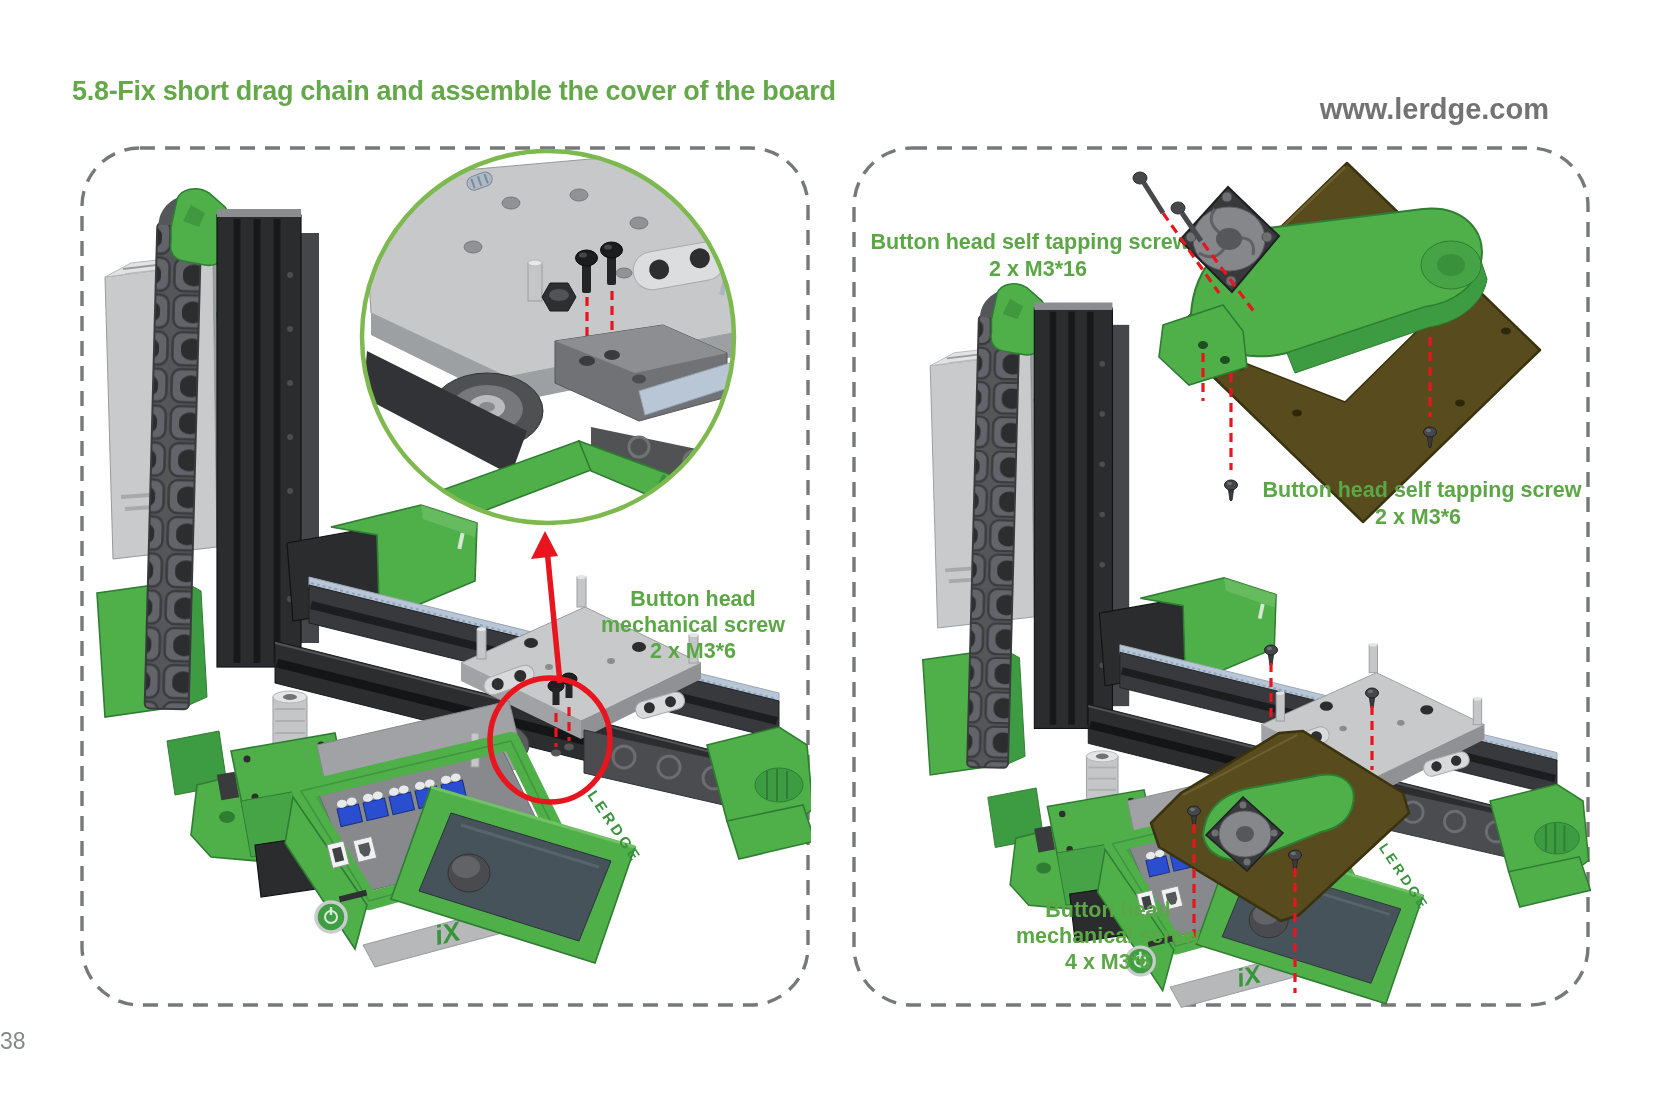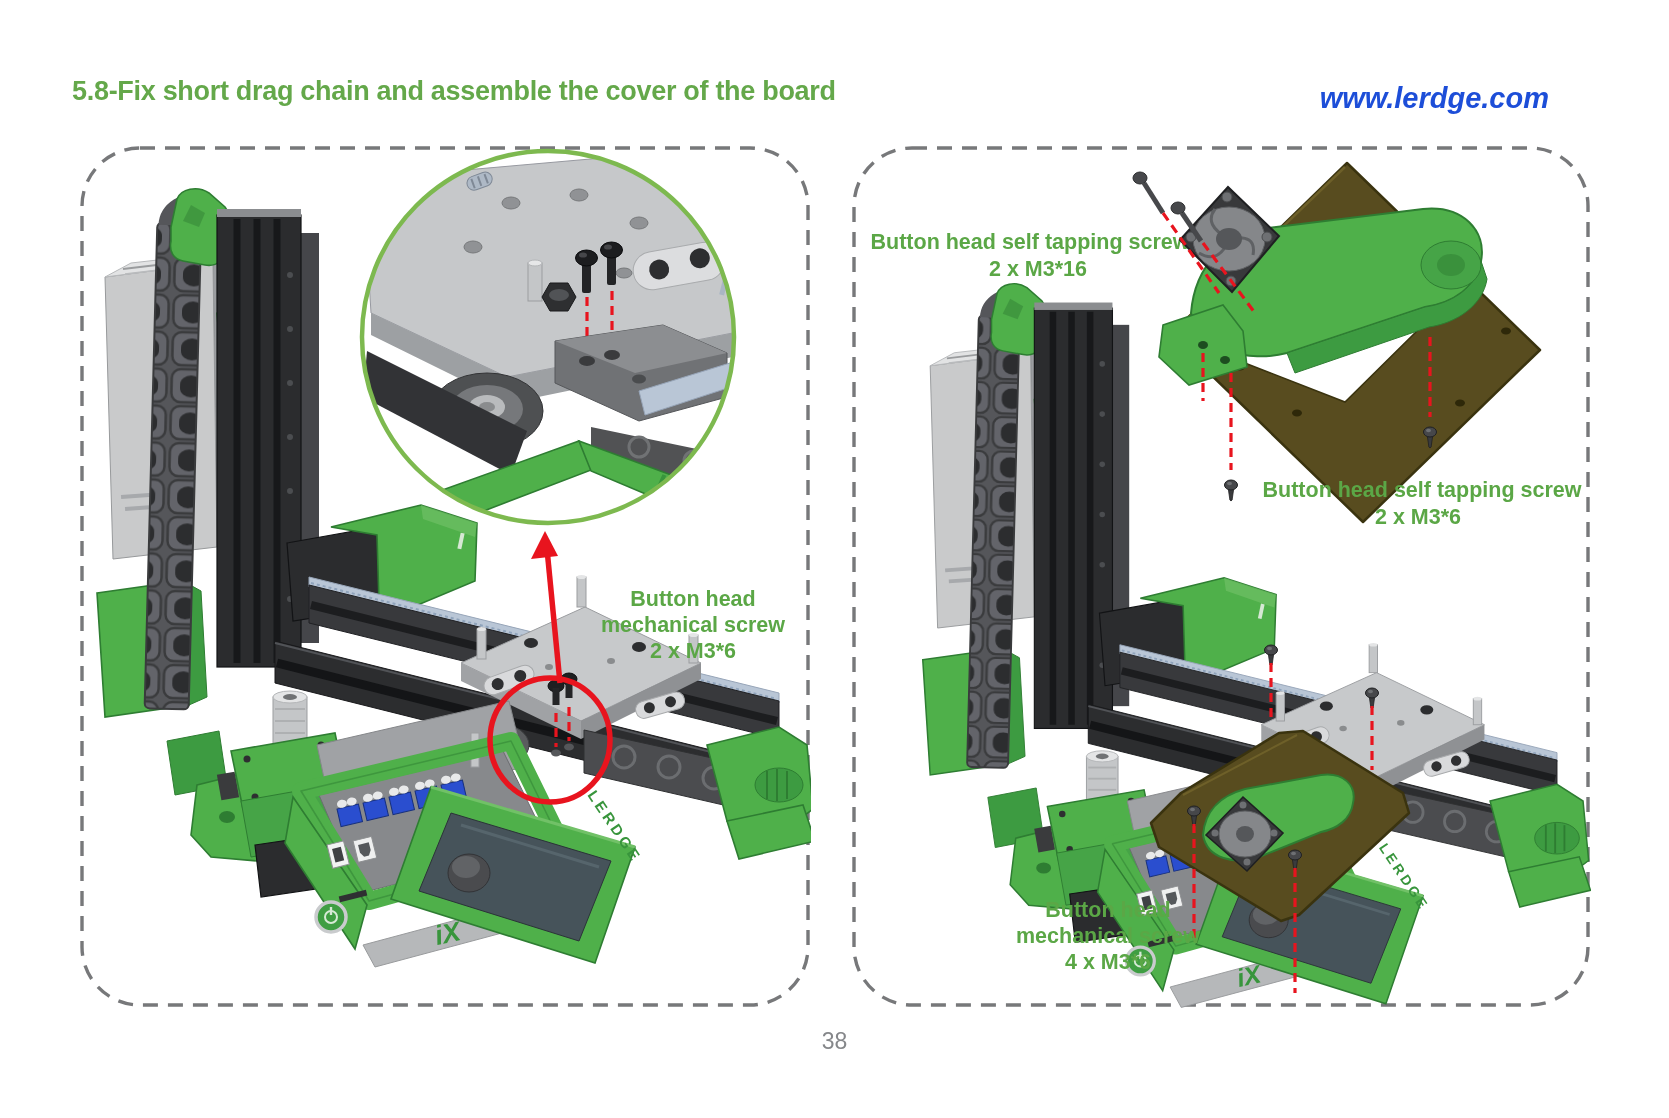--- a/index.html
+++ b/index.html
@@ -1,19 +1,19 @@
 <!DOCTYPE html>
 <html><head>
 <meta charset="utf-8">
 <style>
   html,body{margin:0;padding:0;background:#ffffff;}
   body{width:1669px;height:1118px;position:relative;font-family:"Liberation Sans",sans-serif;overflow:hidden;}
   .page-title{position:absolute;left:72px;top:76px;font-size:27px;font-weight:bold;letter-spacing:-0.3px;color:#64a84a;white-space:nowrap;}
-  .website{position:absolute;right:120px;top:82px;font-size:29px;font-weight:bold;font-style:italic;color:#1d4ed8;}
-  .page-number{position:absolute;left:0;right:0;top:1028px;text-align:center;font-size:23px;color:#85878a;}
+  .website{position:absolute;right:120px;top:93px;font-size:29px;font-weight:bold;color:#737373;}
+  .page-number{position:absolute;left:0;right:0;top:1028px;text-align:left;font-size:23px;color:#85878a;}
   .panel{position:absolute;top:145px;}
   .panel-left{left:79px;}
   .panel-right{left:851px;}
   
   .grn{fill:#4fb04a;stroke:#2e7d32;stroke-width:1.6;}
   .grnD{fill:#3d9b41;stroke:#2e7d32;stroke-width:1;}
   .grnL{fill:#71c167;stroke:none;}
   .blk{fill:#2b2c2e;stroke:#121315;stroke-width:1.2;}
   .gry{fill:#c9cacb;stroke:#97999b;stroke-width:1;}
   .gryM{fill:#a0a2a5;stroke:#85878a;stroke-width:1;}

